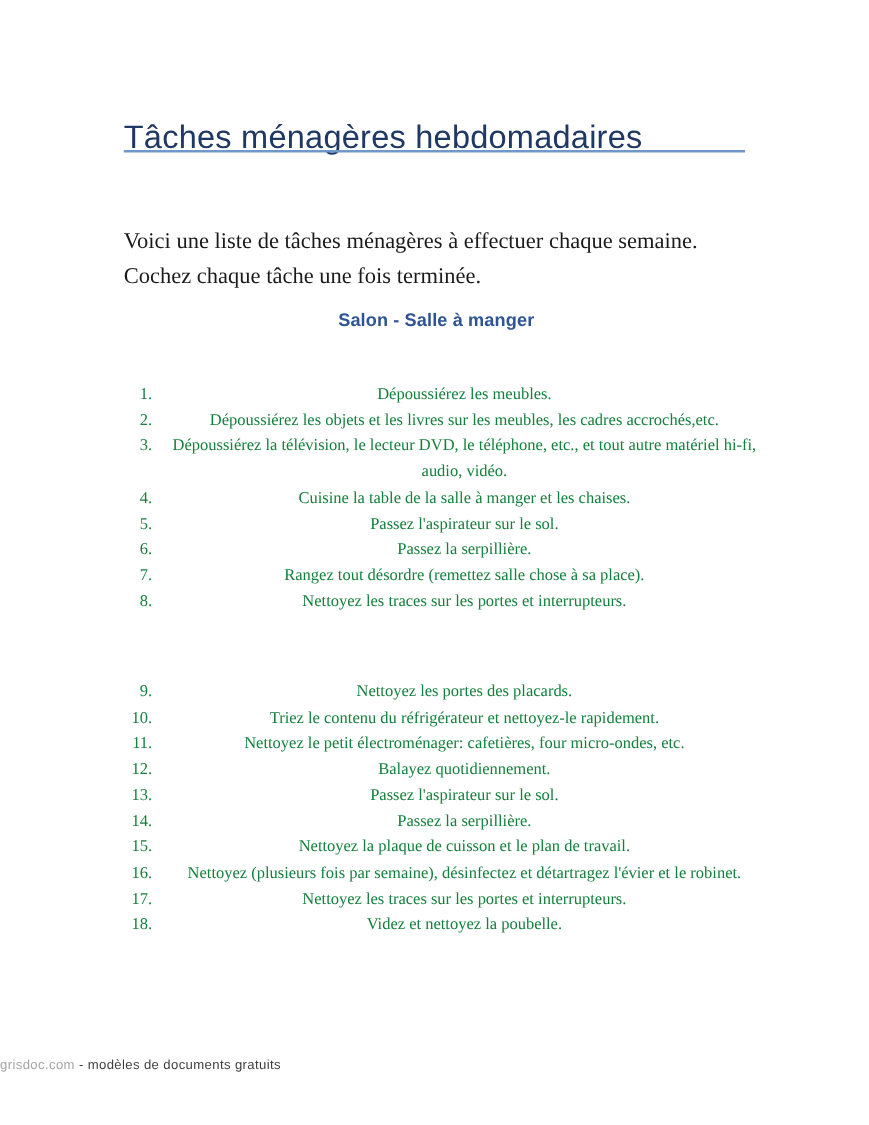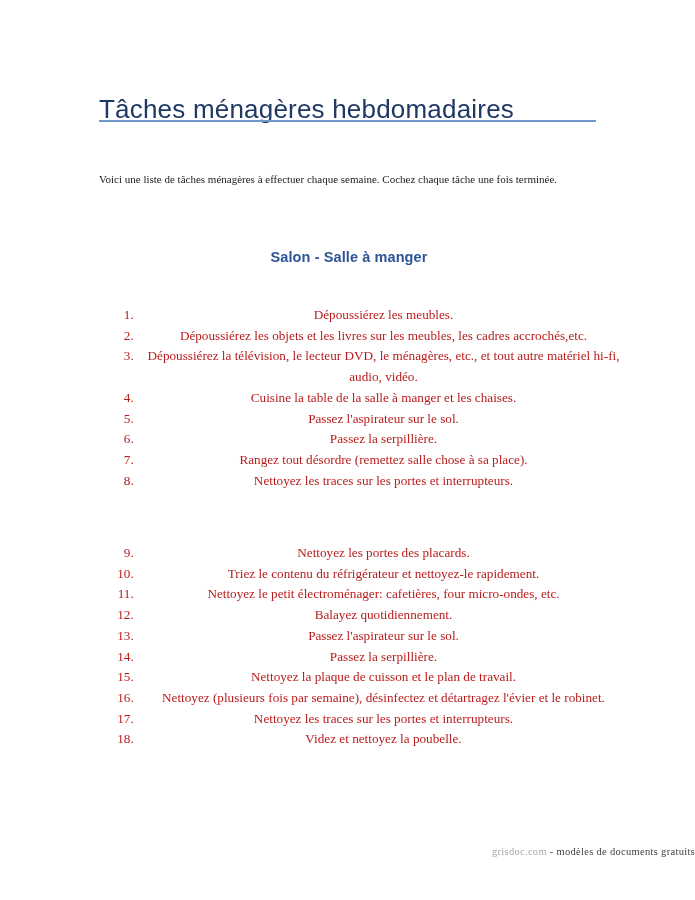--- a/index.html
+++ b/index.html
@@ -45,21 +45,21 @@
     background: #6f97c9;
   }
 
   
   .intro {
     position: absolute;
     left: 99px;
     top: 160px;
     width: 486px;
     font-family: "Liberation Serif", serif;
-    font-size: 11px;
+    font-size: 18px;
     line-height: 1.56;
     color: #1a1a1a;
     text-align: left;
   }
 
   
   .section {
     position: absolute;
     left: 99px;
     width: 500px;
@@ -70,26 +70,26 @@
     font-size: 14.5px;
     font-weight: bold;
     color: #2e5496;
     letter-spacing: 0.1px;
     margin: 0 0 0 0;
     white-space: nowrap;
   }
 
   ol.task-list {
     list-style: decimal;
-    margin: 12px;
+    margin: 0;
     padding: 0 0 0 26px;
     font-family: "Liberation Serif", serif;
     font-size: 13.2px;
     line-height: 1.57;
-    color: #b91c1c;
+    color: #15803d;
   }
   ol.task-list li {
     padding-left: 7px;
     margin: 0;
   }
   ol.task-list li::marker {
     font-family: "Liberation Serif", serif;
     font-size: 13.2px;
   }
 
@@ -101,22 +101,22 @@
   #section-cuisine ol.task-list { margin-top: 40px; width: 486px; }
 
   #section-chambres { top: 774px; }
 
   
   .footer {
     position: absolute;
     left: 0;
     top: 846px;
     width: 695px;
-    text-align: right;
-    font-family: Liberation Serif, serif;
+    text-align: left;
+    font-family: Liberation Sans, sans-serif;
     font-size: 10.5px;
     letter-spacing: 0.3px;
   }
   .footer .brand {
     color: #a6a6a6;
   }
   .footer .tagline {
     color: #3f3f3f;
   }
 </style>
@@ -129,21 +129,21 @@
 
   <div class="title-rule"></div>
 
   <p class="intro">Voici une liste de tâches ménagères à effectuer chaque semaine. Cochez chaque tâche une fois terminée.</p>
 
   <div class="section" id="section-salon">
     <div class="section-heading">Salon - Salle à manger</div>
     <ol class="task-list" id="list-salon" start="1">
         <li>Dépoussiérez les meubles.</li>
         <li>Dépoussiérez les objets et les livres sur les meubles, les cadres accrochés,etc.</li>
-        <li>Dépoussiérez la télévision, le lecteur DVD, le ménagères, etc., et tout autre matériel hi-fi, audio, vidéo.</li>
+        <li>Dépoussiérez la télévision, le lecteur DVD, le téléphone, etc., et tout autre matériel hi-fi, audio, vidéo.</li>
         <li>Cuisine la table de la salle à manger et les chaises.</li>
         <li>Passez l'aspirateur sur le sol.</li>
         <li>Passez la serpillière.</li>
         <li>Rangez tout désordre (remettez salle chose à sa place).</li>
         <li>Nettoyez les traces sur les portes et interrupteurs.</li>
       </ol>
   </div>
 
   <div class="section" id="section-cuisine">
     <ol class="task-list" id="list-cuisine" start="9">

